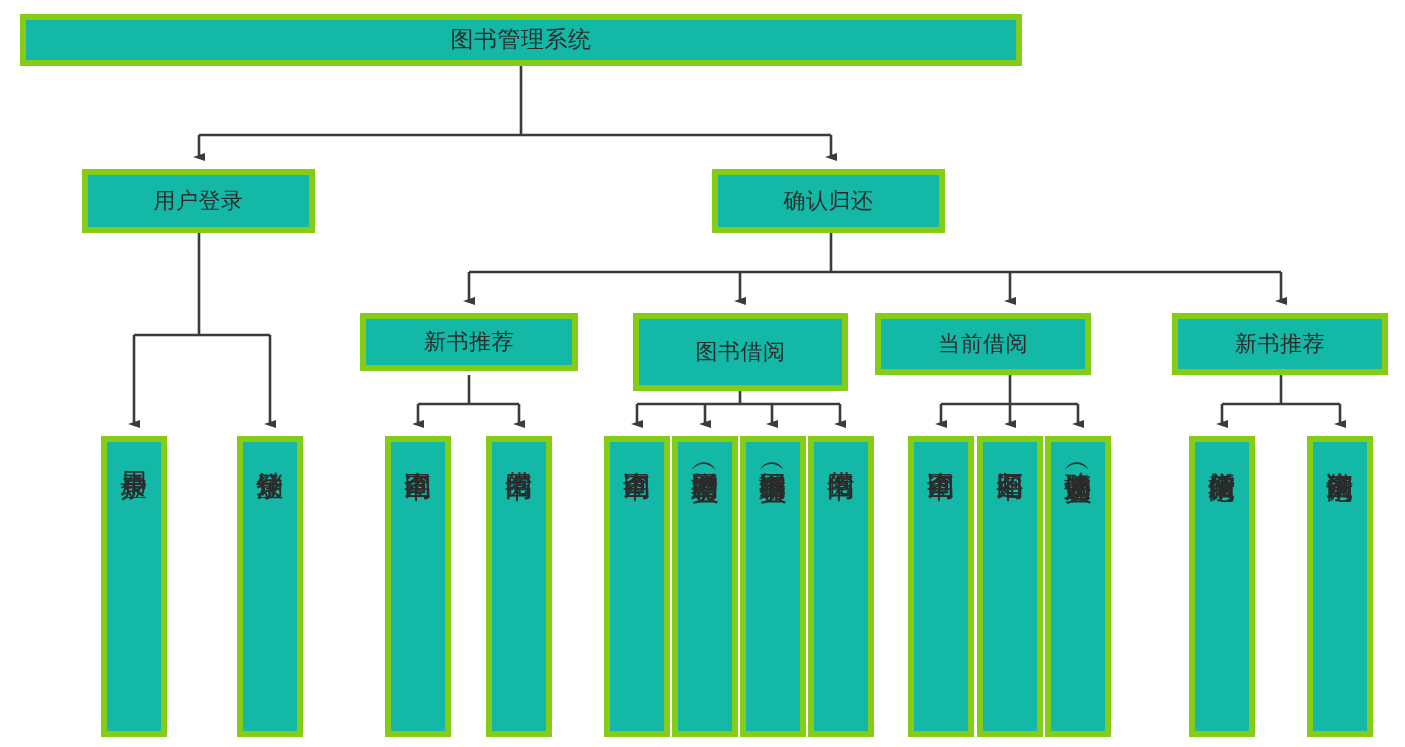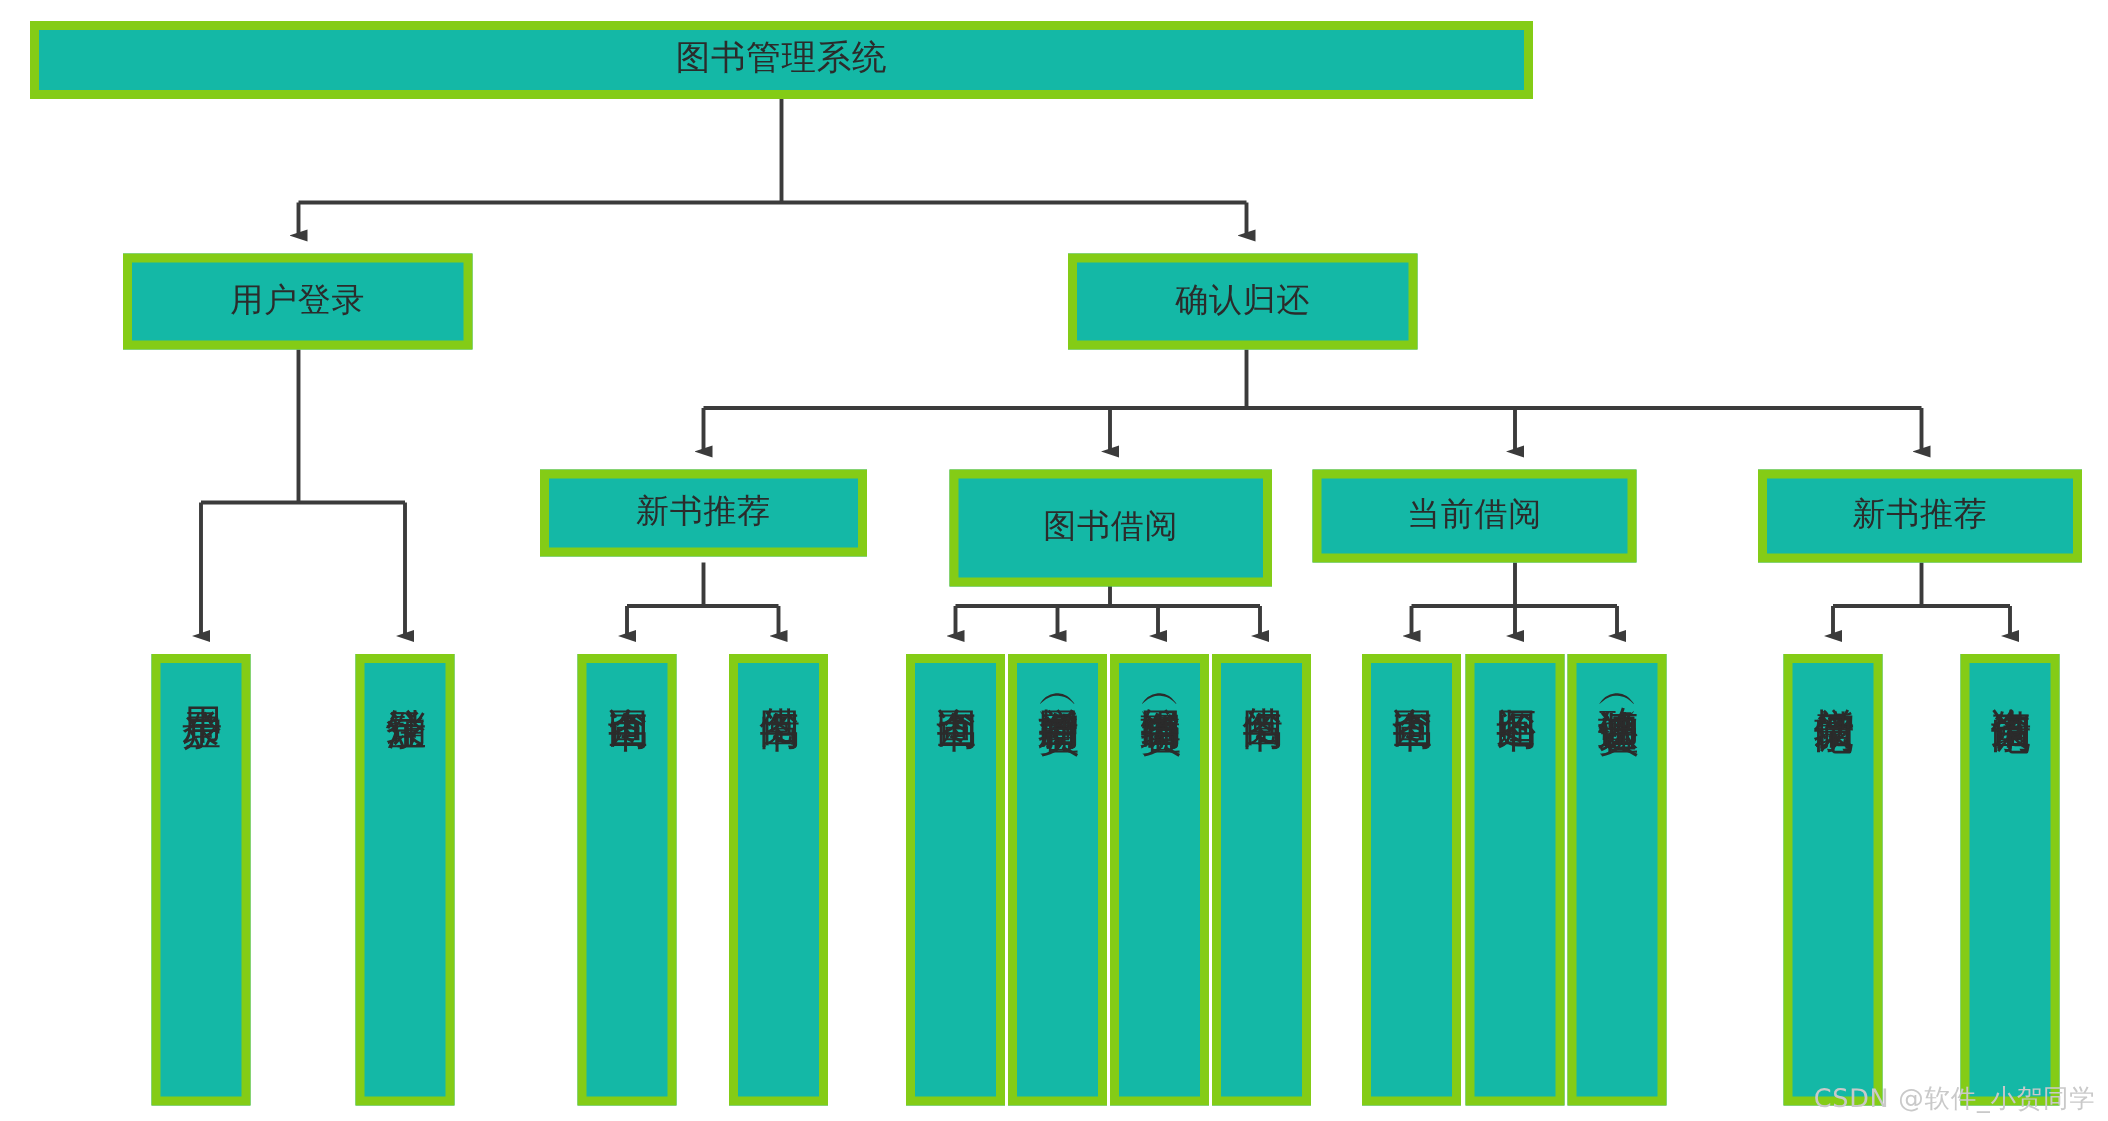--- a/index.html
+++ b/index.html
@@ -178,15 +178,14 @@
     <span class="lbl">确认归还（管理员）</span>
   </div>
 
   <div class="node leaf" style="left:1189px;top:436px;width:66px;height:301px;">
     <span class="lbl">新增借阅记录</span>
   </div>
   <div class="node leaf" style="left:1307px;top:436px;width:66px;height:301px;">
     <span class="lbl">查询借阅记录</span>
   </div>
 
-  <div class="watermark">CSDN @软件_小贺同学</div>
 
 </div>
 
 </body></html>

